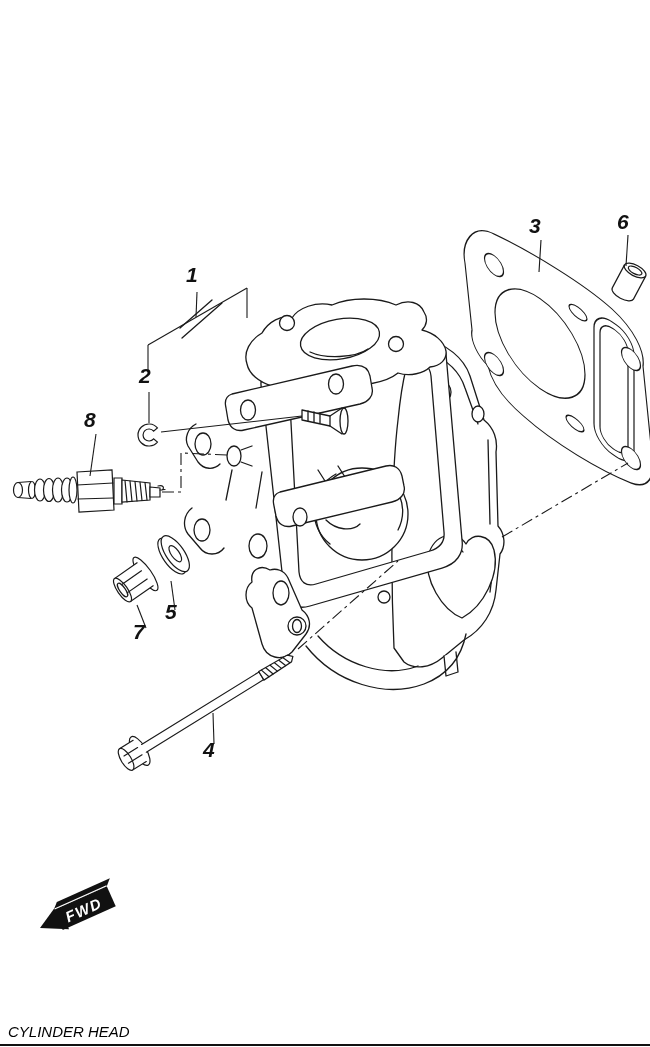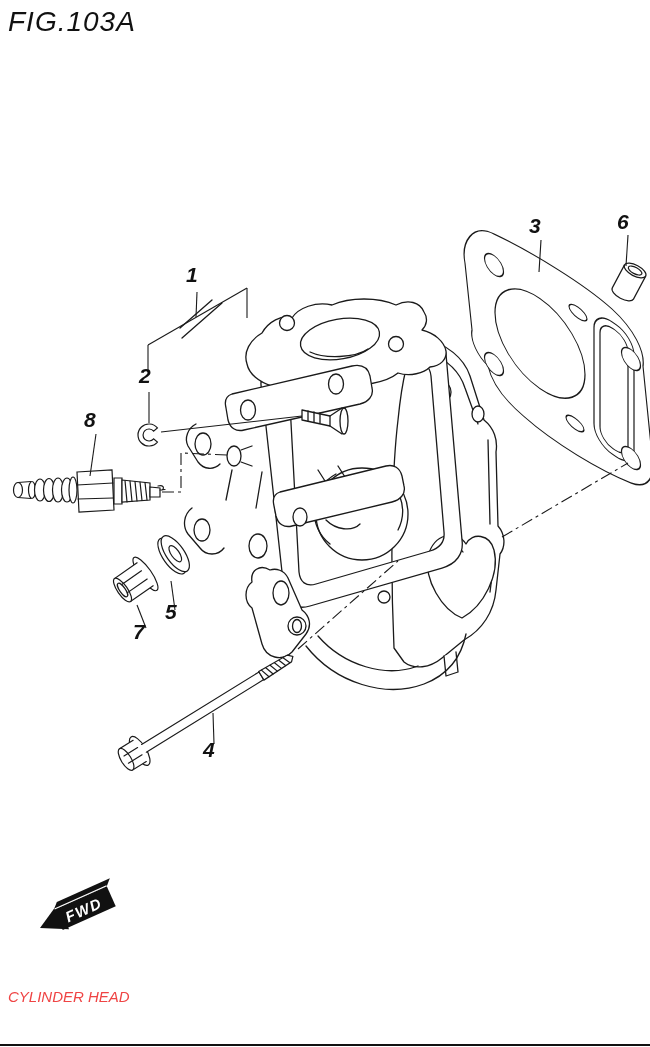--- a/index.html
+++ b/index.html
@@ -4,29 +4,28 @@
 <style>
   html,body{margin:0;padding:0;background:#ffffff;}
   .stage{position:relative;width:650px;height:1047px;background:#ffffff;overflow:hidden;
          font-family:"Liberation Sans", sans-serif;color:#111;}
   .stage svg{position:absolute;left:0;top:0;}
   .page-title{position:absolute;left:8px;top:6px;font-style:italic;font-size:28px;
               font-weight:500;letter-spacing:1px;color:#111;}
   .callout{position:absolute;font-style:italic;font-weight:700;font-size:21px;color:#111;
            line-height:1;}
   .footer-code{position:absolute;left:8px;top:1000px;font-style:italic;font-size:15px;color:#111;}
-  .footer-caption{position:absolute;left:8px;top:988px;font-style:italic;font-size:15px;color:#ef4444;}
+  .footer-caption{position:absolute;left:8px;top:1023px;font-style:italic;font-size:15px;color:#000000;}
   .bottom-rule{position:absolute;left:0;top:1044px;width:650px;height:2px;background:#111;}
 </style>
 </head>
 <body>
 
 <div class="stage">
 
-  <div class="page-title">FIG.103A</div>
 
   <svg width="650" height="1047" viewBox="0 0 650 1047">
 
     <g transform="matrix(1,0.686,0,1,494,265)" stroke="#1a1a1a" fill="#ffffff" stroke-width="1.2" stroke-linejoin="round">
       <path d="M 0,-31 C 38,-39 90,-43 118,-37 C 140,-32 151,-17 149,-1 L 158,82
                C 162,101 154,119 137,124 C 106,133 60,137 30,131
                C 12,128 -2,120 -6,105 C -16,102 -24,92 -22,80
                L -29,18 C -33,0 -22,-27 0,-31 Z"></path>
       <circle cx="46" cy="47" r="45"></circle>
       <rect x="100" y="-24" width="40" height="132" rx="18"></rect>

